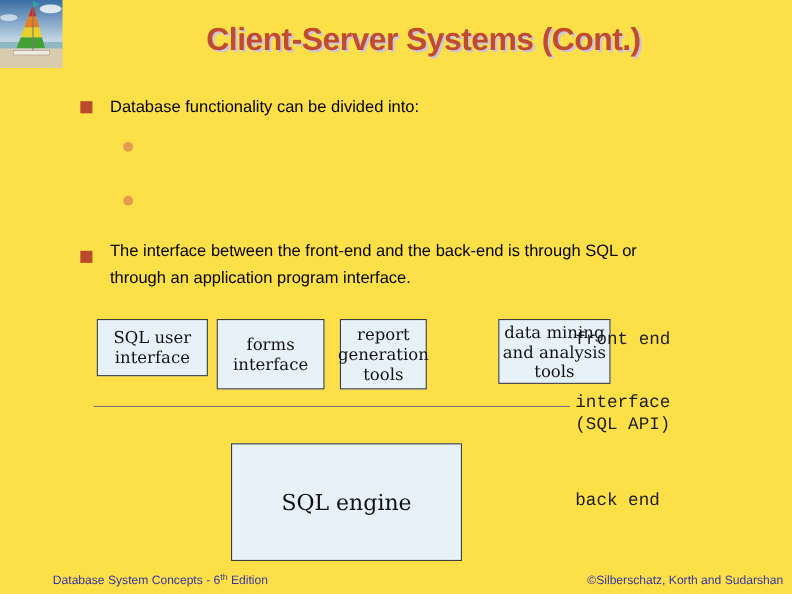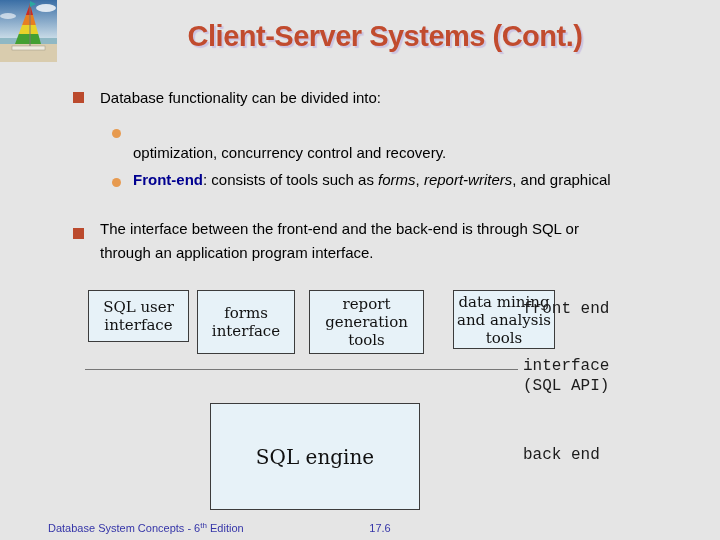--- a/index.html
+++ b/index.html
@@ -1,18 +1,18 @@
 <!DOCTYPE html>
 <html><head>
 <meta charset="utf-8">
 <style>
   * { margin:0; padding:0; box-sizing:border-box; }
   html,body { width:720px; height:540px; background:#ffffff; }
   body { font-family:"Liberation Sans", sans-serif; position:relative; overflow:hidden; }
-  .slide { position:absolute; left:0; top:0; width:720px; height:540px; background:#e5e5e5; }
+  .slide { position:absolute; left:0; top:0; width:720px; height:540px; background:#fde047; }
 
   .logo { position:absolute; left:0; top:0; width:57px; height:62px; }
 
   .title {
     position:absolute; left:60px; top:21px; width:650px;
     text-align:center; font-size:29px; font-weight:bold; line-height:1.05;
     color:#C14B2E; text-shadow:2px 2px 1px #CCC3E0; letter-spacing:-0.5px;
   }
 
   .txt { position:absolute; font-size:15px; color:#000; white-space:nowrap; line-height:17px; }
@@ -69,48 +69,44 @@
     <polygon points="30,1 36,4 30,7" fill="#2AA8A0"></polygon>
     <rect x="12" y="46" width="33" height="4" fill="#EFEBE0" stroke="#9A9383" stroke-width="0.5"></rect>
   </svg>
 
   <div class="title">Client-Server Systems (Cont.)</div>
 
   <div class="sq" style="left:73px; top:92px;"></div>
   <div class="txt" style="left:100px; top:89px;">Database functionality can be divided into:</div>
 
   <div class="dot" style="left:112px; top:129px;"></div>
-  <div class="txt" style="left:133px; top:144px;">optimization, concurrency control and recovery.</div>
 
   <div class="dot" style="left:112px; top:178px;"></div>
-  <div class="txt" style="left:133px; top:171px;">
-    <span class="term">Front-end</span><span>: </span><span>consists of tools such as </span><span class="it">forms</span><span>, </span><span class="it">report-writers</span><span>, and graphical</span>
-  </div>
 
   <div class="sq" style="left:73px; top:228px;"></div>
   <div class="txt" style="left:100px; top:220px;">The interface between the front-end and the back-end is through SQL or</div>
   <div class="txt" style="left:100px; top:244px;">through an application program interface.</div>
 
   <div class="dbox" style="left:88px;  top:290px; width:101px; height:52px;">SQL user
 interface</div>
   <div class="dbox" style="left:197px; top:290px; width:98px;  height:64px;">forms
 interface</div>
-  <div class="dbox" style="left:309px; top:290px; width:115px;  height:64px;">report
+  <div class="dbox" style="left:309px; top:290px; width:79px;  height:64px;">report
 generation
 tools</div>
   <div class="dbox" style="left:413px; top:290px; width:102px; height:59px;margin-left:40px;">data mining
 and analysis
 tools</div>
   <div class="dlabel" style="left:523px; top:300px;">front end</div>
 
   <div class="hline"></div>
   <div class="dlabel" style="left:523px; top:357px;">interface</div>
   <div class="dlabel" style="left:523px; top:377px;">(SQL API)</div>
 
   <div class="dbox" style="left:210px; top:403px; width:210px; height:107px; font-size:20px;">SQL engine</div>
   <div class="dlabel" style="left:523px; top:446px;">back end</div>
 
   <div class="footer f-left">
     <span>Database System Concepts - 6</span><span class="sup">th</span><span> Edition</span>
   </div>
-  <div class="footer f-center">17.6</div>
+  <div class="footer f-right">©Silberschatz, Korth and Sudarshan</div>
 
 </div>
 
 </body></html>

